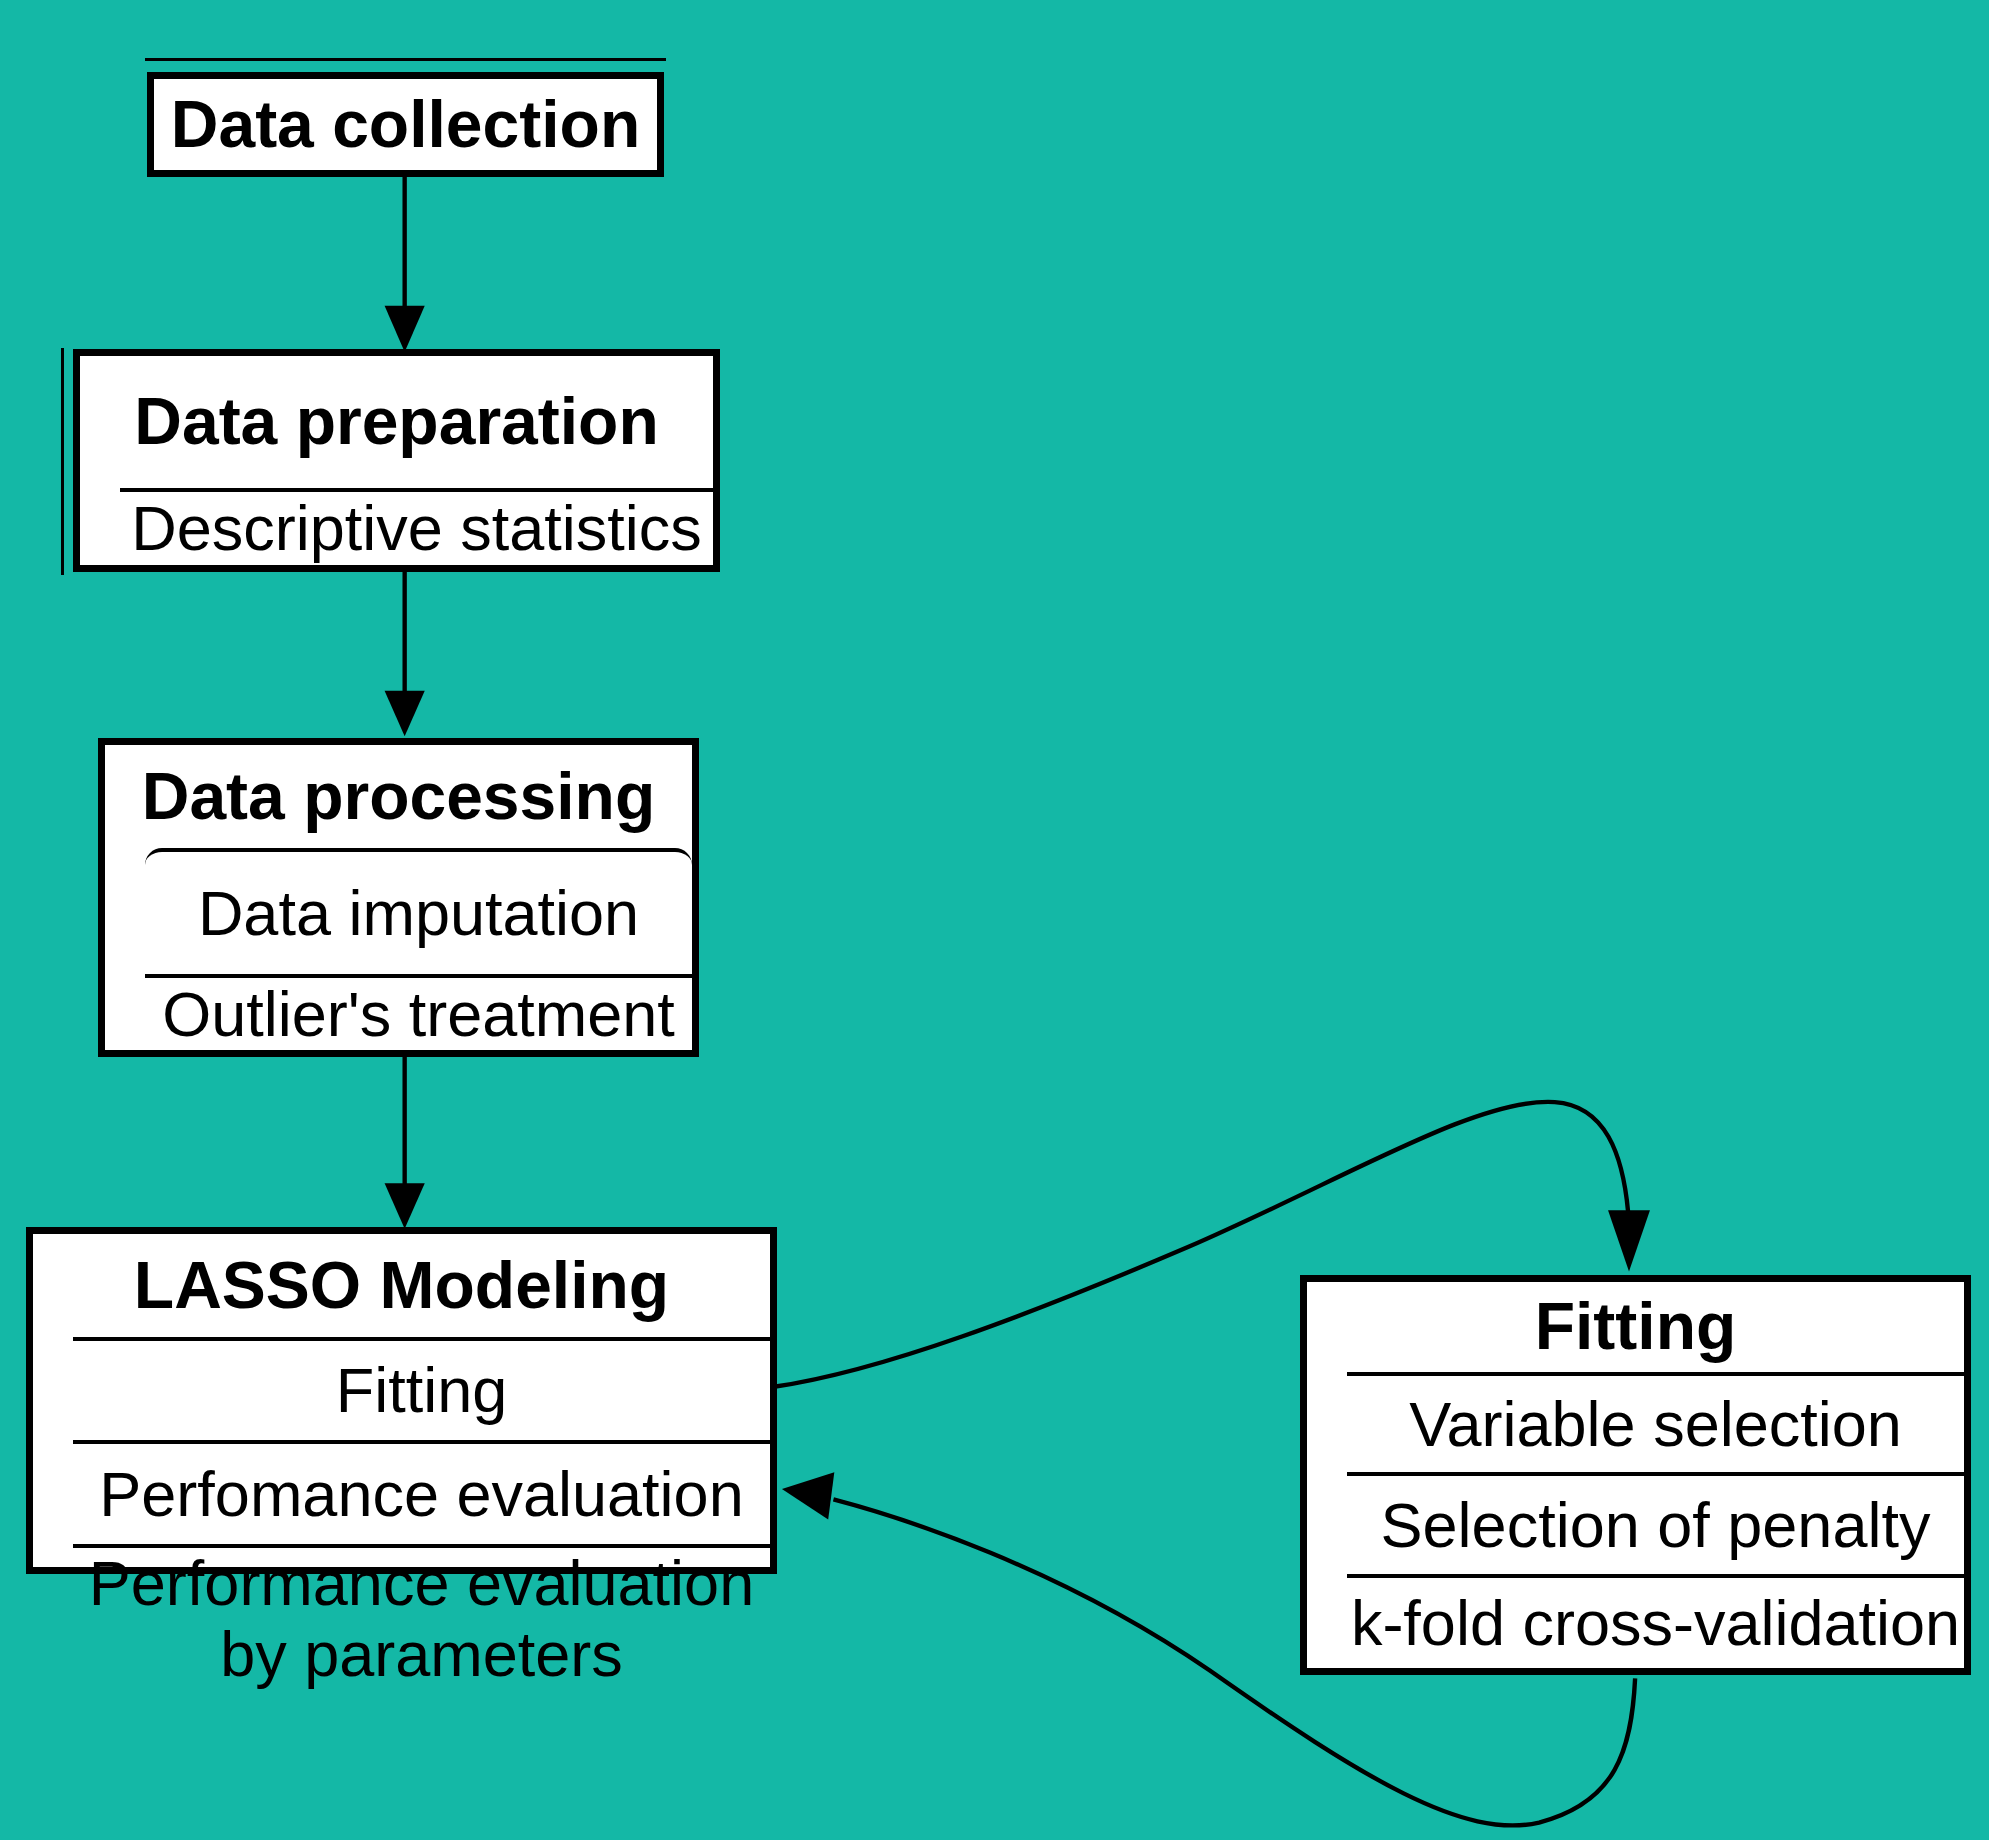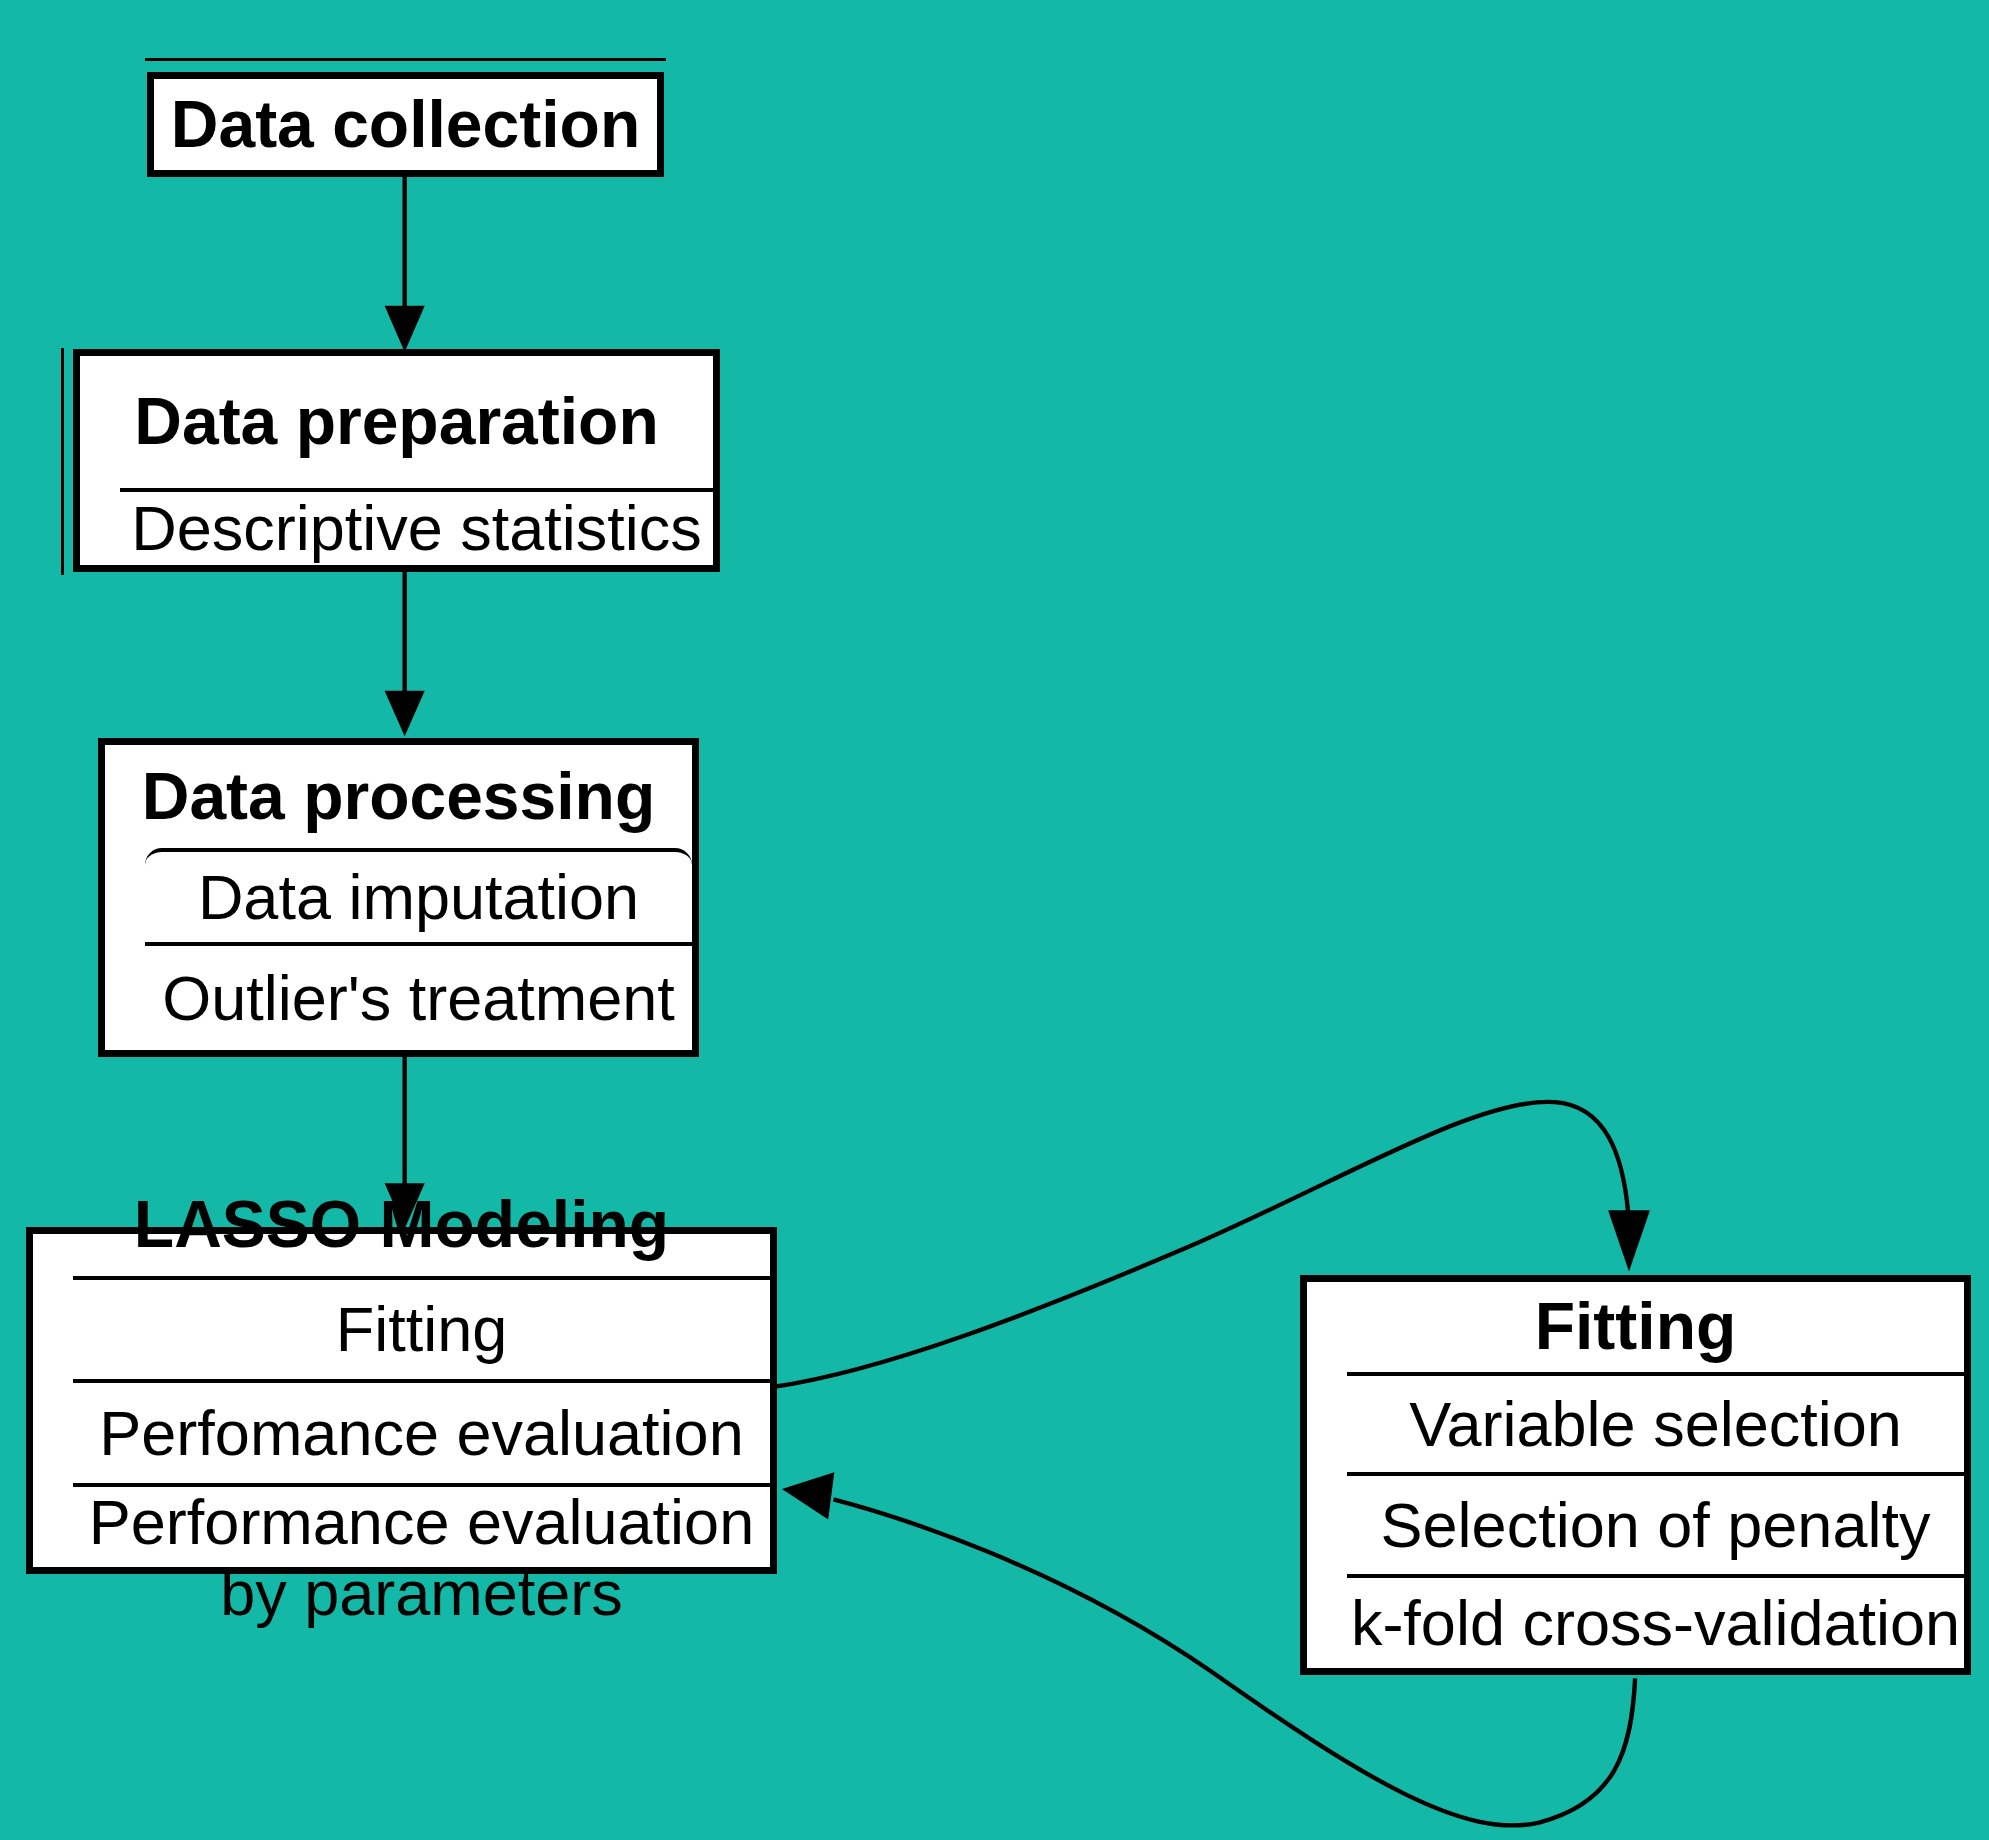--- a/index.html
+++ b/index.html
@@ -72,25 +72,25 @@
     <div class="row title-row grow">Data collection</div>
   </div>
 
   <div class="node" style="left:73px; top:349px; width:647px; height:223px;">
     <div class="row title-row" style="height:132px;">Data preparation</div>
     <div class="row grow">Descriptive statistics</div>
   </div>
 
   <div class="node" style="left:98px; top:738px; width:601px; height:319px;">
     <div class="row title-row" style="height:103px;">Data processing</div>
-    <div class="row" style="height:94px;border-radius:17px;">Data imputation</div>
+    <div class="row" style="height:126px;border-radius:17px;">Data imputation</div>
     <div class="row grow">Outlier's treatment</div>
   </div>
 
-  <div class="node" style="left:26px; top:1227px; width:751px; height:347px;justify-content:center;">
+  <div class="node" style="left:26px; top:1227px; width:751px; height:347px;">
     <div class="row title-row" style="height:103px;">LASSO Modeling</div>
     <div class="row" style="height:103px;">Fitting</div>
     <div class="row" style="height:104px;">Perfomance evaluation</div>
     <div class="row grow">
       <span class="wrap-limit">Performance evaluation by parameters</span>
     </div>
   </div>
 
   <div class="node" style="left:1300px; top:1275px; width:671px; height:400px;">
     <div class="row title-row" style="height:90px;">Fitting</div>

